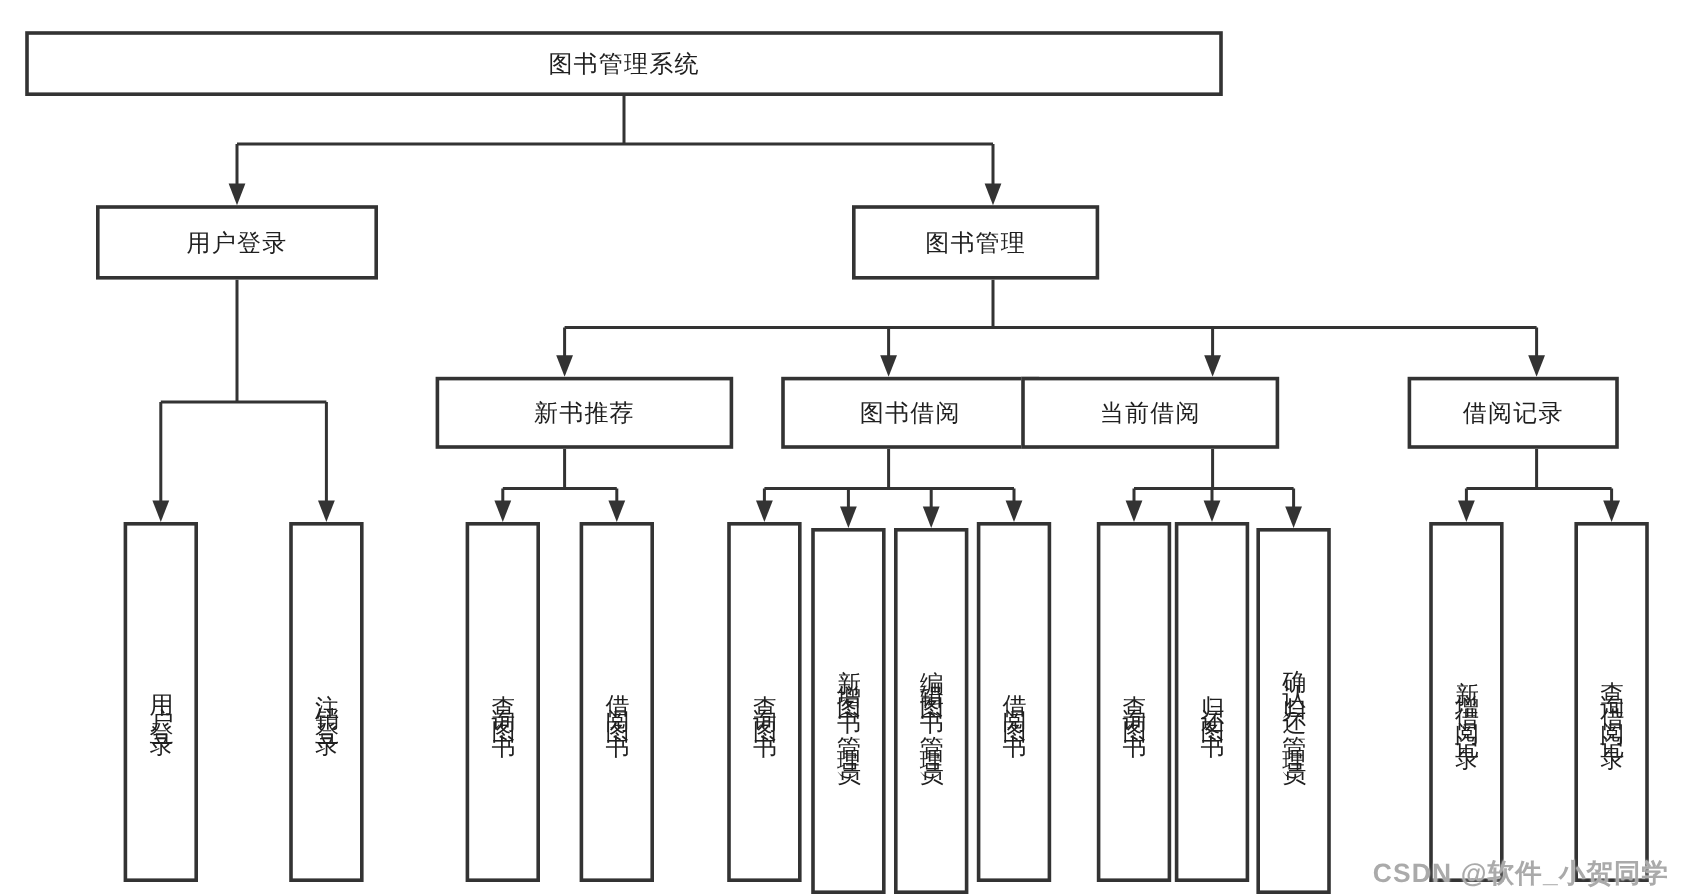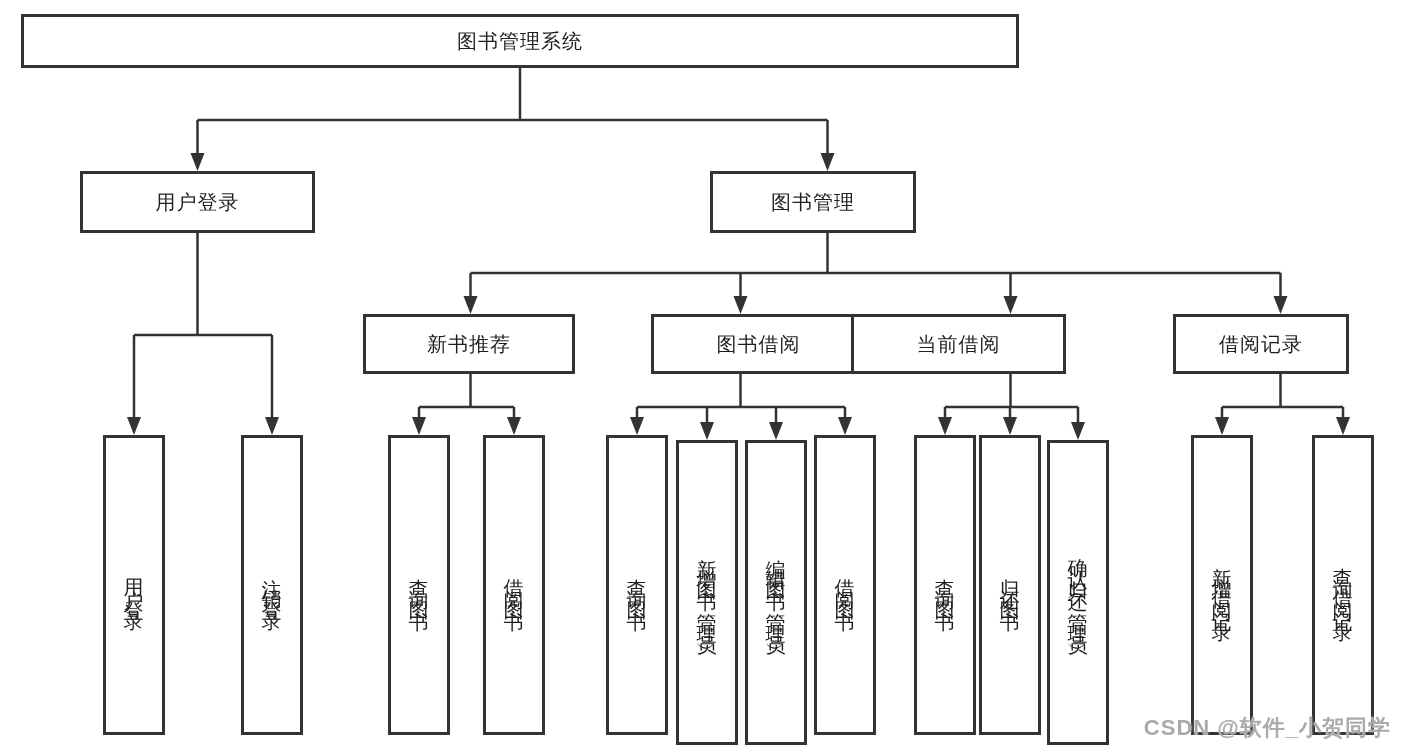--- a/index.html
+++ b/index.html
@@ -80,26 +80,26 @@
       <polygon points="769,422 783,422 776,440"></polygon>
       <polygon points="838,417 852,417 845,435"></polygon>
       <polygon points="938,417 952,417 945,435"></polygon>
       <polygon points="1003,417 1017,417 1010,435"></polygon>
       <polygon points="1071,422 1085,422 1078,440"></polygon>
       <polygon points="1215,417 1229,417 1222,435"></polygon>
       <polygon points="1336,417 1350,417 1343,435"></polygon>
     </g>
   </svg>
 
-  <div class="box" style="left:21px;top:14px;width:998px;height:54px;">图书管理系统</div>
+  <div class="box" style="left:21px;top:26px;width:998px;height:54px;">图书管理系统</div>
 
   <div class="box" style="left:80px;top:171px;width:235px;height:62px;">用户登录</div>
   <div class="box" style="left:710px;top:171px;width:206px;height:62px;">图书管理</div>
 
-  <div class="box" style="left:363px;top:314px;width:212px;height:60px;">新书推荐</div>
+  <div class="box" style="left:363px;top:314px;width:248px;height:60px;">新书推荐</div>
   <div class="box" style="left:651px;top:314px;width:215px;height:60px;">图书借阅</div>
   <div class="box" style="left:851px;top:314px;width:215px;height:60px;font-family:Liberation Serif, serif;">当前借阅</div>
   <div class="box" style="left:1173px;top:314px;width:176px;height:60px;">借阅记录</div>
 
   <div class="box leaf" style="left:103px;top:435px;width:62px;height:300px;">用户登录</div>
   <div class="box leaf" style="left:241px;top:435px;width:62px;height:300px;">注销登录</div>
 
   <div class="box leaf" style="left:388px;top:435px;width:62px;height:300px;">查询图书</div>
   <div class="box leaf" style="left:483px;top:435px;width:62px;height:300px;">借阅图书</div>
 

